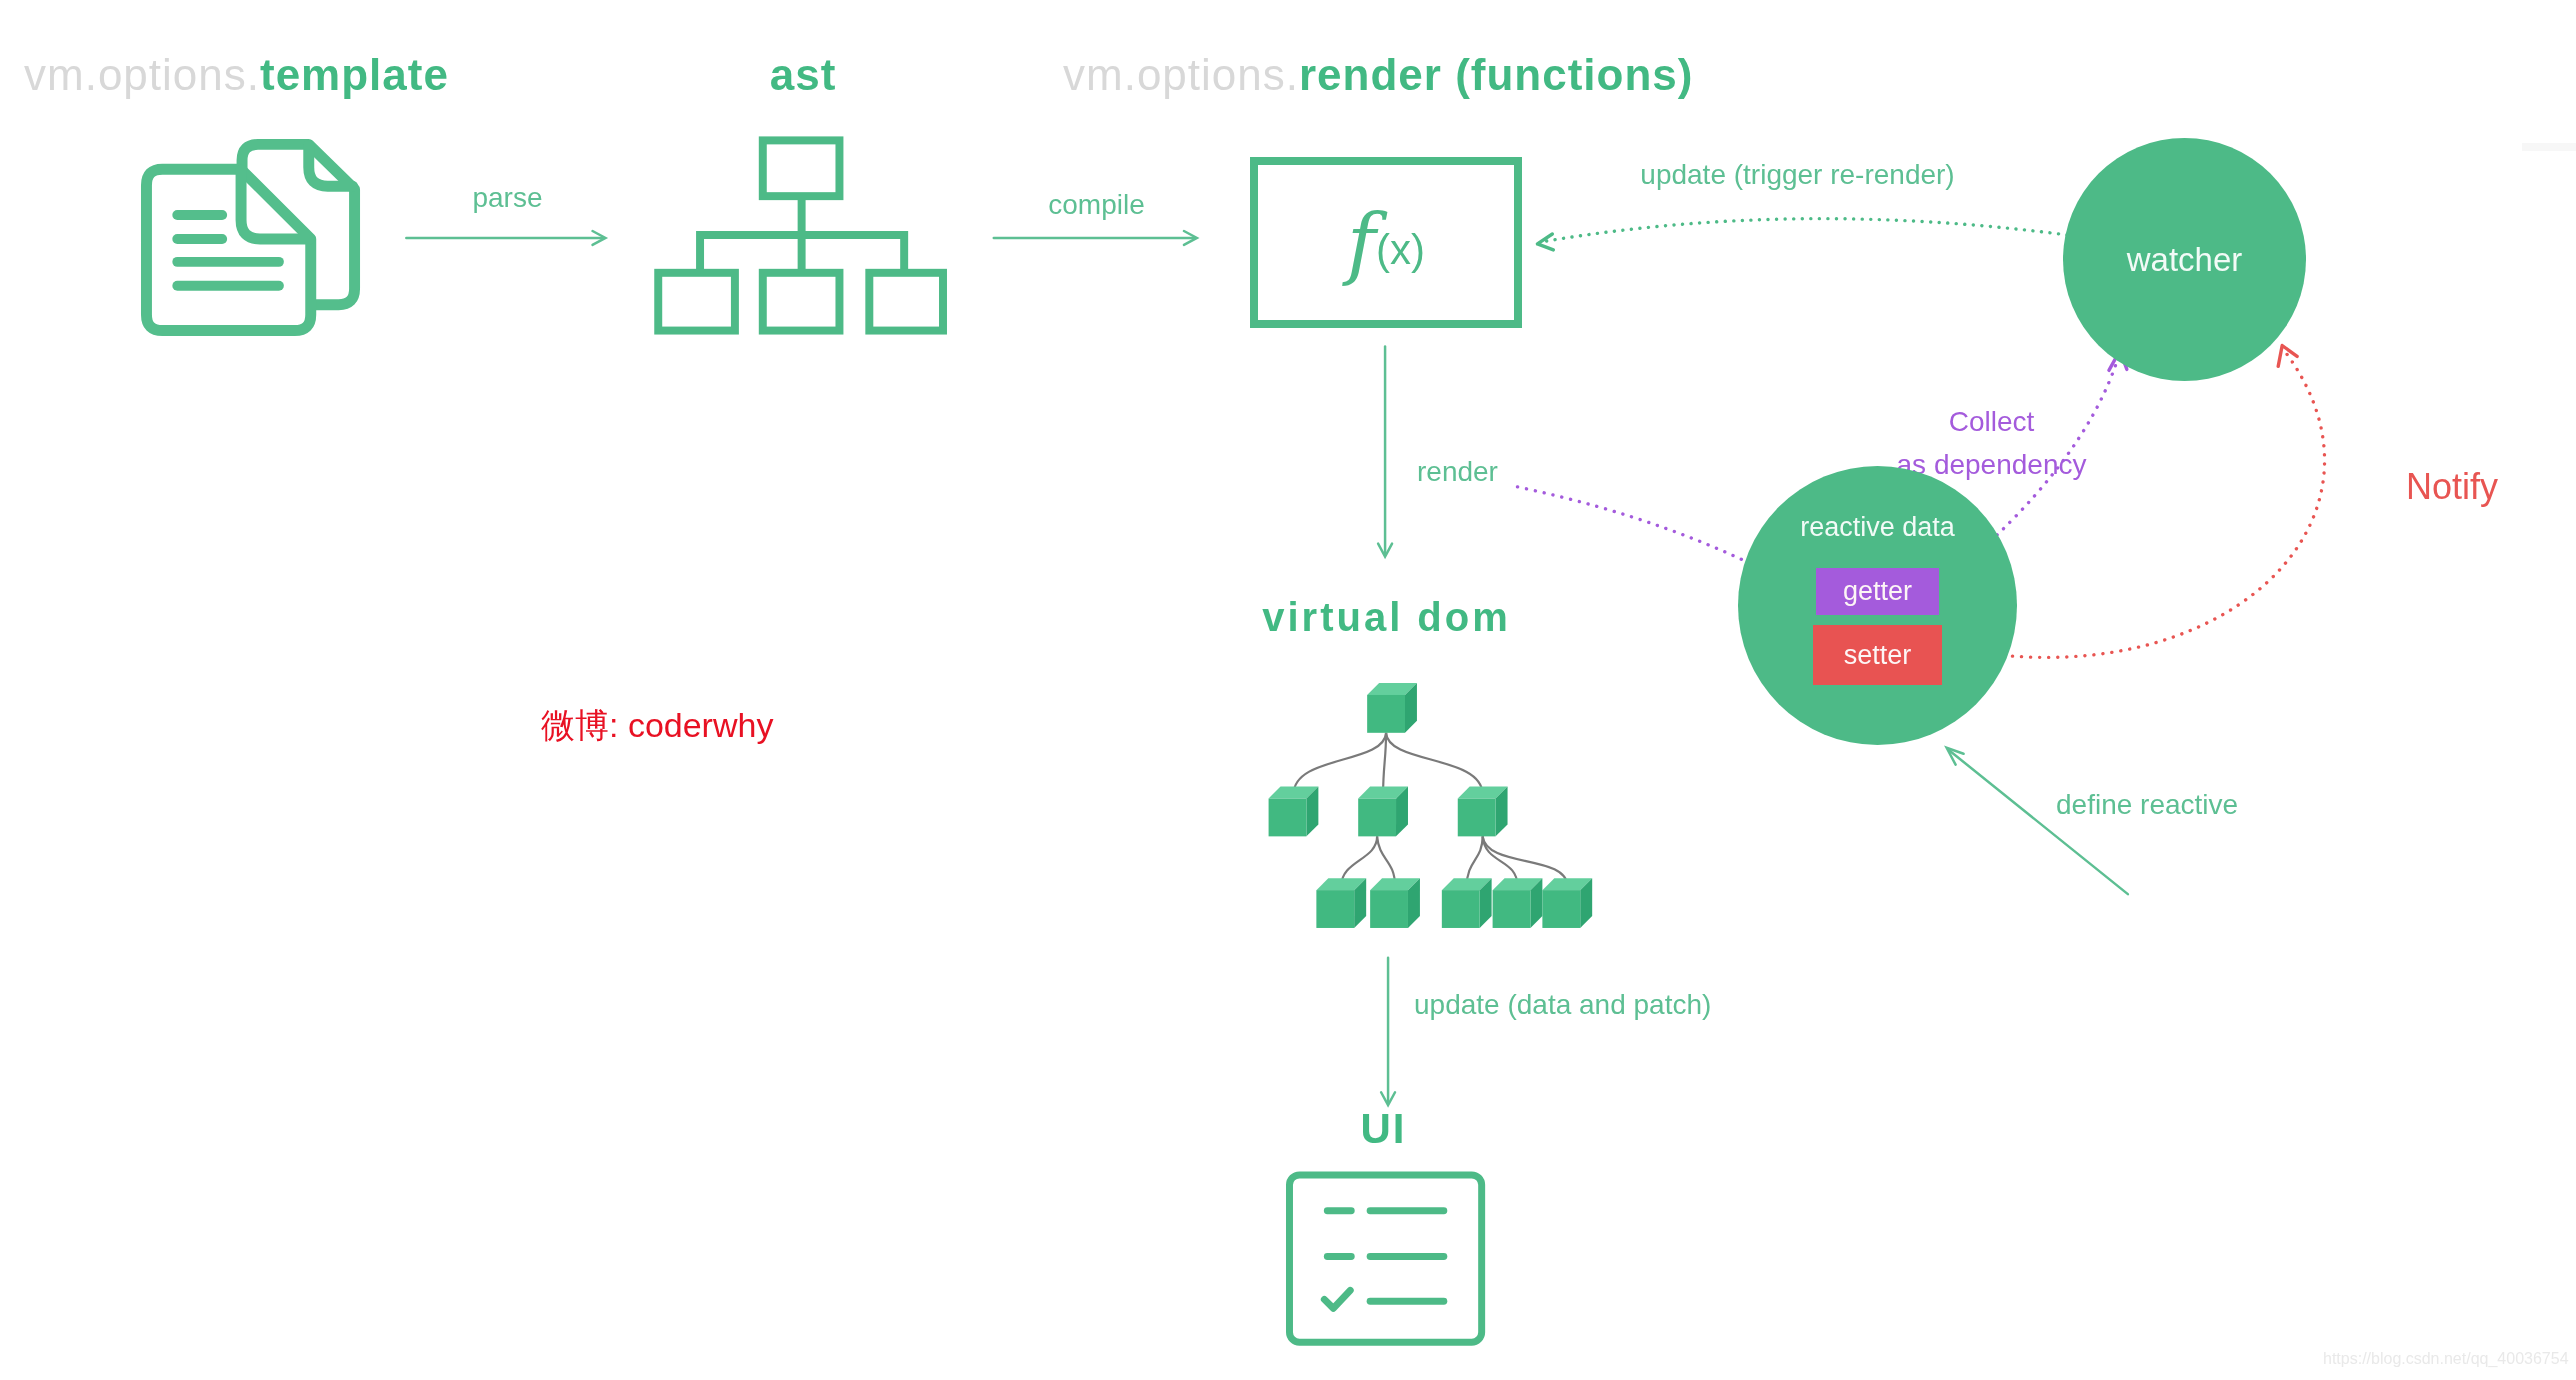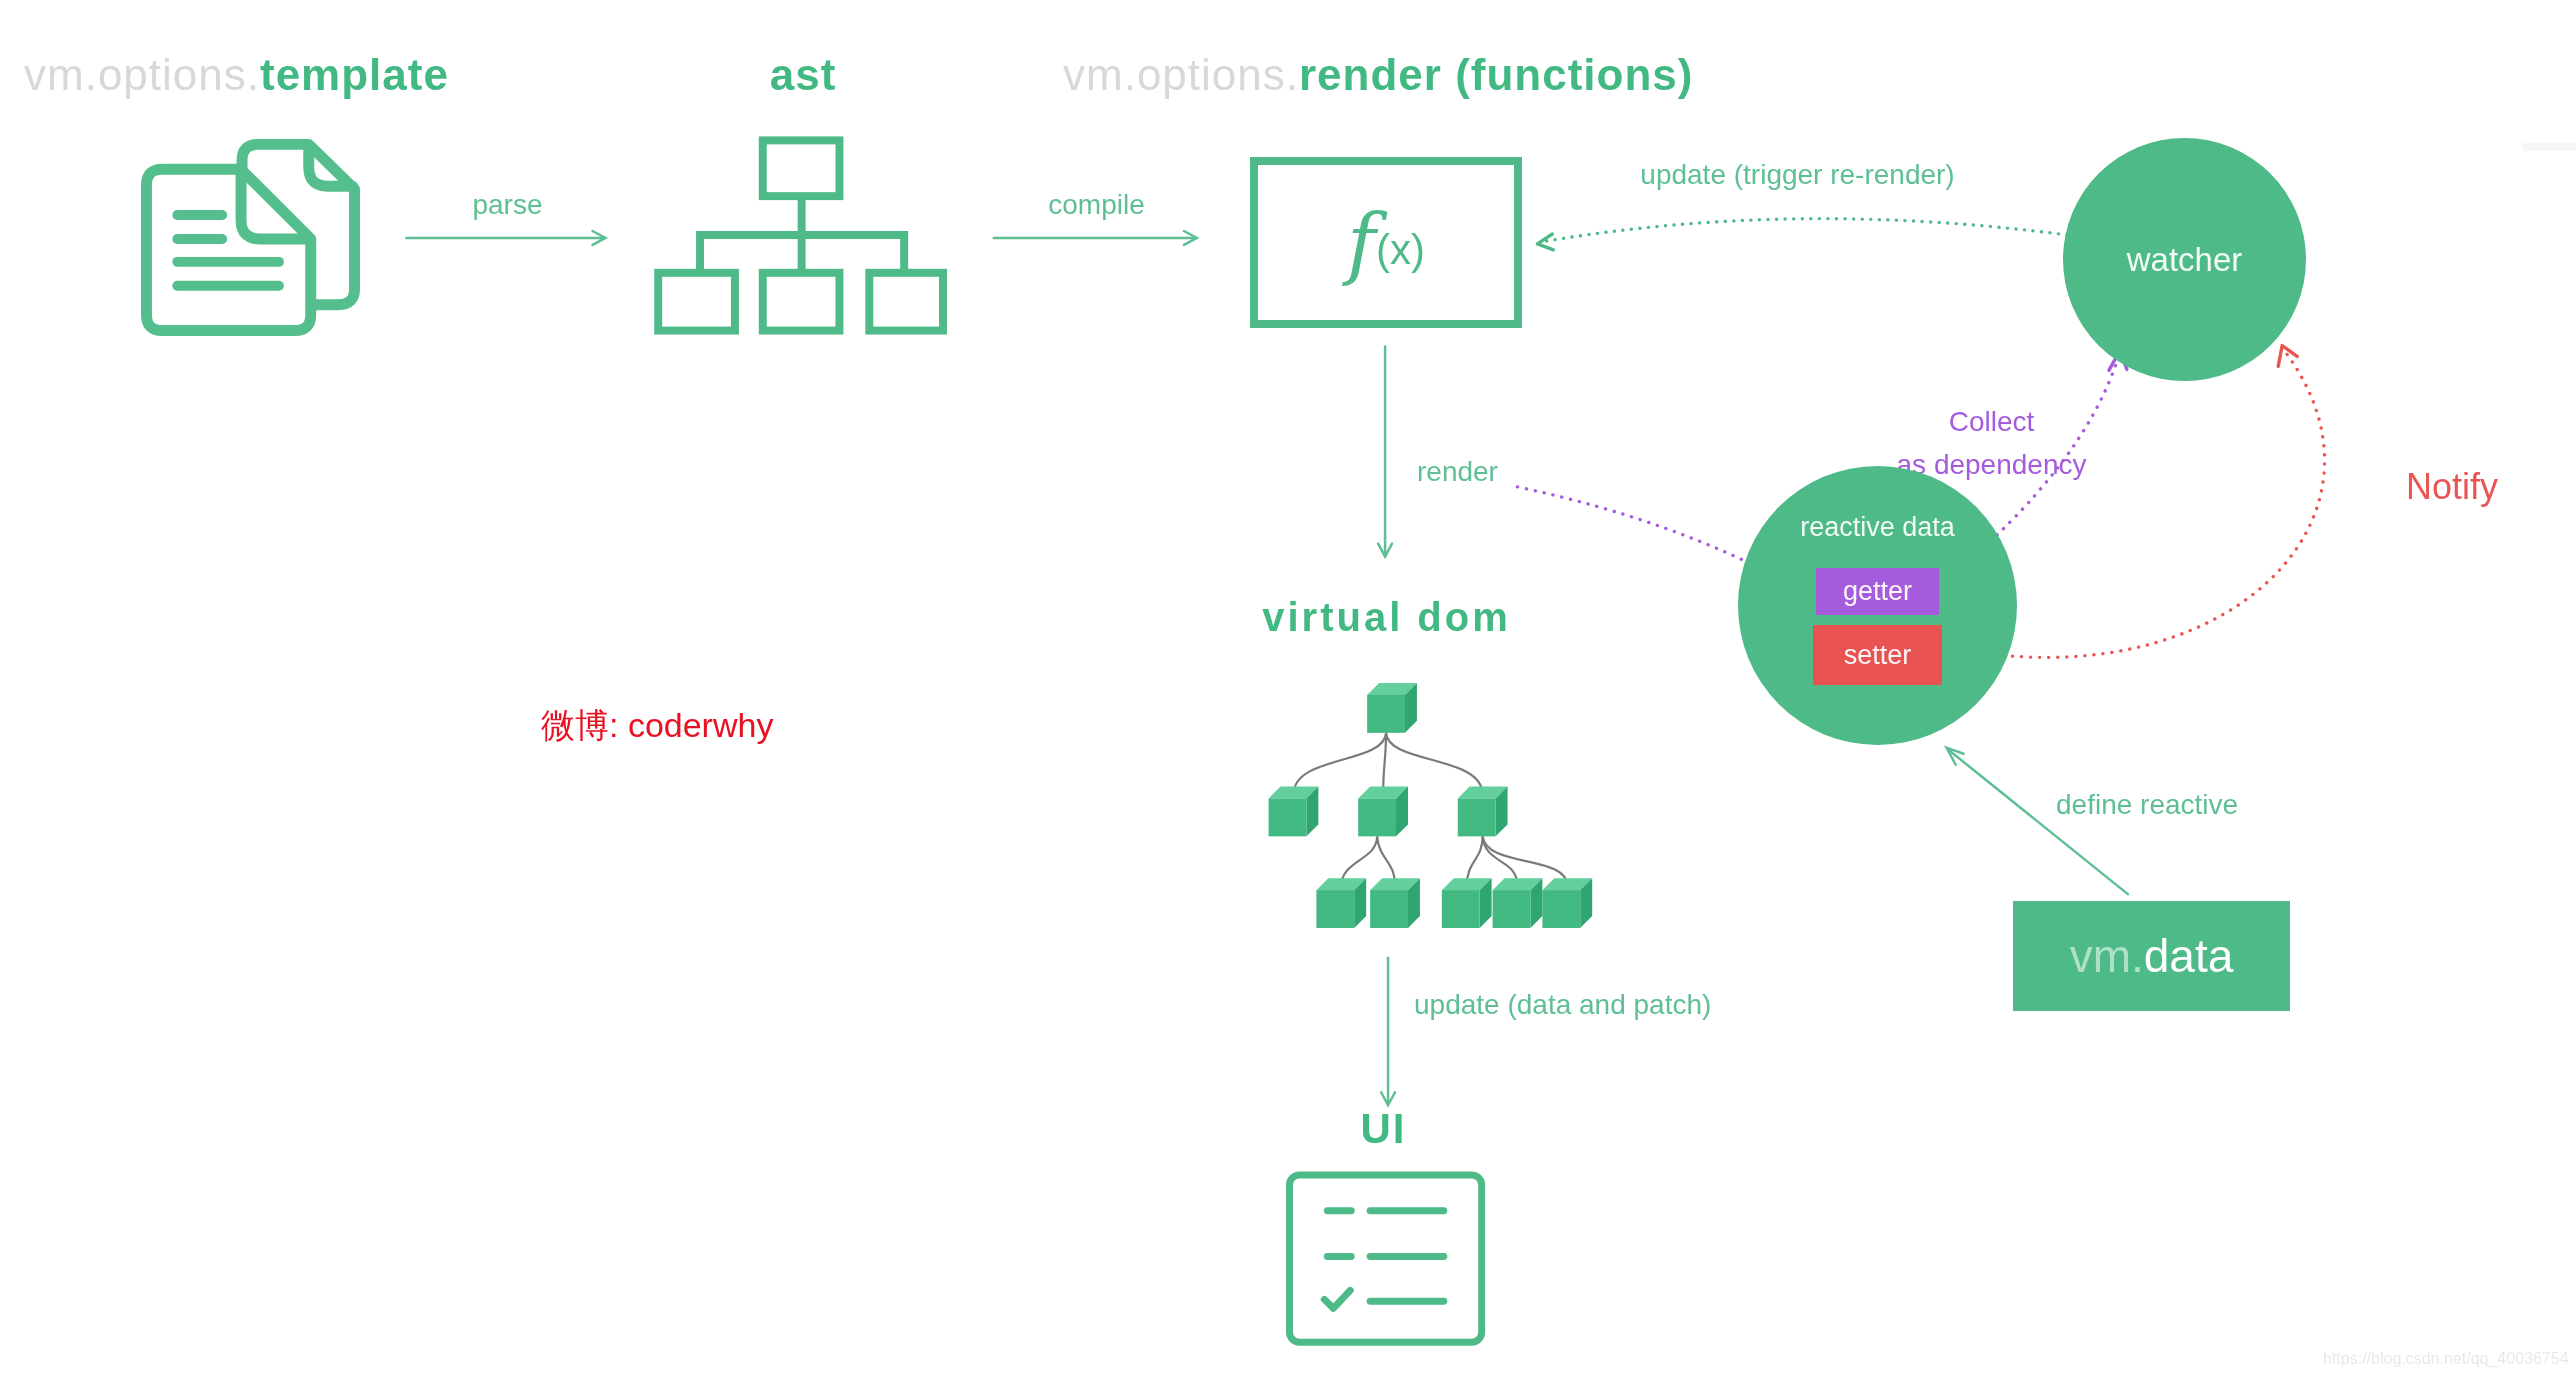--- a/index.html
+++ b/index.html
@@ -11,21 +11,21 @@
   .lbl{position:absolute;white-space:nowrap;}
   
   .title{font-size:44px;letter-spacing:1px;}
   .title .pre{color:#d8d8d8;font-weight:400;}
   .title .em{color:#42b983;font-weight:700;}
   .t-template{left:24px;top:50px;}
   .t-ast{left:763px;top:50px;width:80px;text-align:center;}
   .t-render{left:1063px;top:50px;}
   
   .flow{font-size:28px;color:#5dbf93;}
-  .l-parse{left:406px;top:189px;width:203px;text-align:center;}
+  .l-parse{left:406px;top:182px;width:203px;text-align:center;}
   .l-compile{left:994px;top:189px;width:205px;text-align:center;}
   .l-update-rerender{left:1623px;top:159px;width:349px;text-align:center;}
   .l-render{left:1417px;top:456px;}
   .l-update-diff{left:1414px;top:989px;}
   .l-define{left:2056px;top:789px;}
   
   .l-collect{left:1862px;top:400px;width:259px;text-align:center;color:#a45bdc;font-size:28px;line-height:43px;}
   .l-notify{left:2406px;top:466px;color:#e85552;font-size:36px;}
   
   .node-title{color:#42b983;font-weight:600;}
@@ -224,23 +224,19 @@
       <span>getter</span>
     </div>
     <div class="badge setter">
       <span>setter</span>
     </div>
   </div>
 
   <div class="lbl node-title t-vdom">virtual dom</div>
   <div class="lbl node-title t-ui">UI</div>
 
-  <div class="vmdata">
-    <span class="pre">vm.</span>
-      <span class="em">data</span>
-  </div>
 
   <div class="lbl weibo">微博: coderwhy</div>
   <div class="lbl watermark">https://blog.csdn.net/qq_40036754</div>
   <div class="scrollbar-frag"></div>
 
 </div>
 
 
 </body></html>

